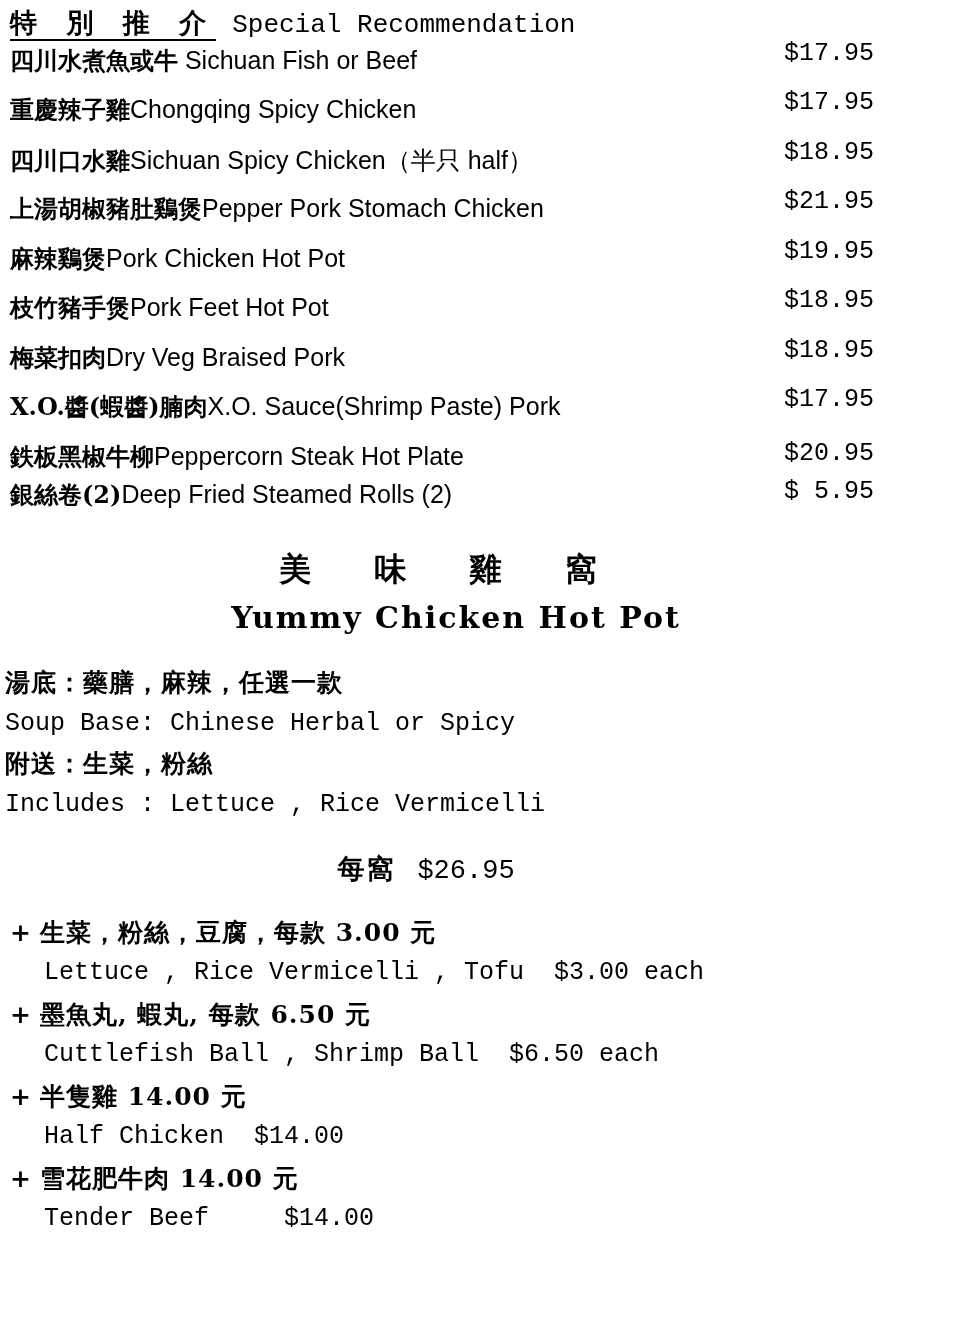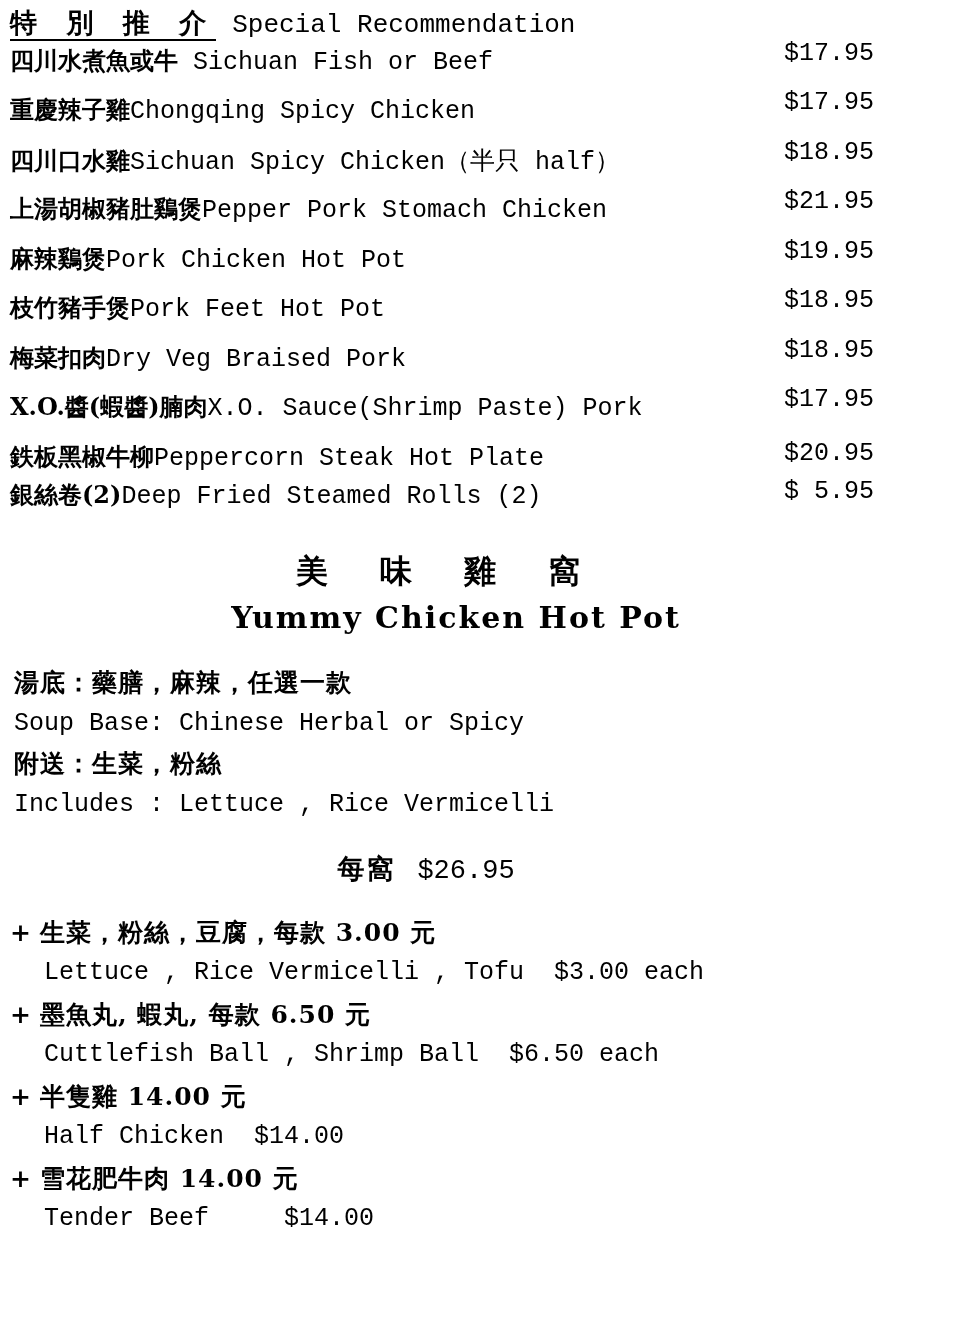--- a/index.html
+++ b/index.html
@@ -61,21 +61,21 @@
   }
   .sr-name {
     white-space: nowrap;
   }
   .sr-name .cn {
     font-family: "DejaVu Serif", "Liberation Serif", serif;
     font-weight: bold;
     font-size: 24px;
   }
   .sr-name .en {
-    font-family: Liberation Mono, monospace;
+    font-family: Liberation Sans, sans-serif;
     font-size: 25px;
     text-align: right;
   }
   .sr-price {
     position: absolute;
     right: 18px;
     top: -6px;
     font-family: "Liberation Mono", monospace;
     font-size: 25px;
     white-space: pre;
@@ -83,41 +83,41 @@
   .sr-row.tight .sr-price {
     top: -2px;
   }
 
   
   .hp-title {
     text-align: center;
     margin-top: 34px;
   }
   .hp-title .cn {
-    font-family: Liberation Serif, serif;
+    font-family: Liberation Mono, monospace;
     font-weight: bold;
     font-size: 32px;
     letter-spacing: 22px;
     padding-left: 6px;
     line-height: 1.3;
   }
   .hp-title .en {
     font-family: "DejaVu Serif", "Liberation Serif", serif;
     font-weight: bold;
     font-size: 30px;
     letter-spacing: 2px;
     margin-top: 6px;
     line-height: 1.3;
     padding-left: 20px;
   }
 
   
   .hp-info {
     margin-top: 26px;
-    padding-left: 14px;
+    padding-left: 5px;
   }
   .hp-info .cn {
     font-family: "DejaVu Serif", "Liberation Serif", serif;
     font-weight: bold;
     font-size: 25px;
     line-height: 1.62;
     letter-spacing: 1px;
   }
   .hp-info .en {
     font-family: "Liberation Mono", monospace;

